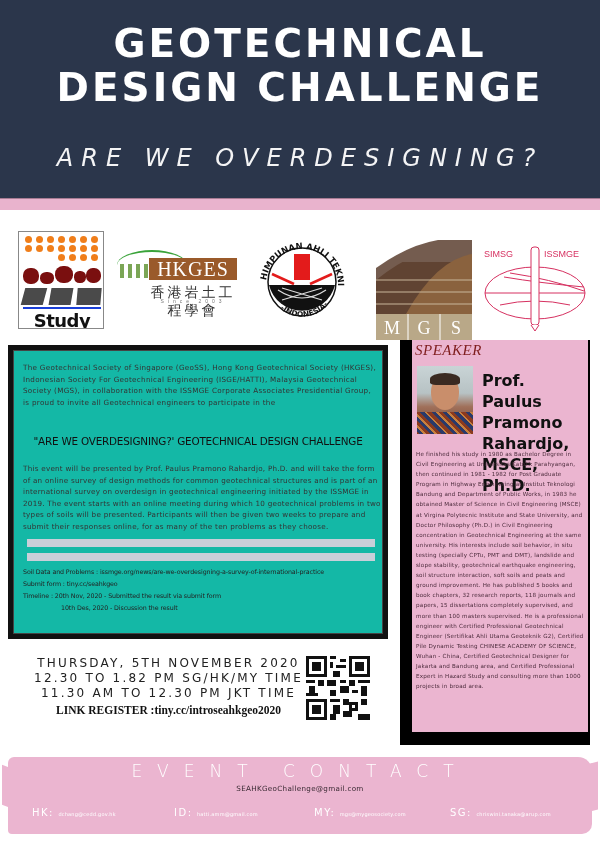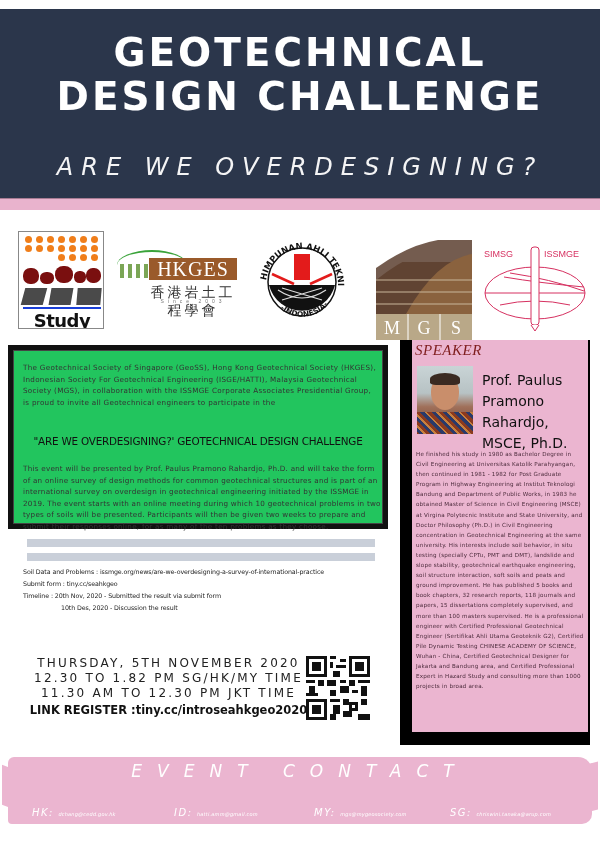--- a/index.html
+++ b/index.html
@@ -1,19 +1,19 @@
 <!DOCTYPE html>
 <html><head>
 <meta charset="utf-8">
 <style>
   * { box-sizing: border-box; margin: 0; padding: 0; }
   html, body { width: 600px; height: 849px; background: #ffffff; overflow: hidden; }
   body { position: relative; font-family: "Liberation Sans", sans-serif; color: #222; }
 
-  .header { position: absolute; left: 0; top: 0; width: 600px; height: 198px; background: #2b364b; text-align: center; margin-top: 9px; }
+  .header { position: absolute; left: 0; top: 0; width: 600px; height: 198px; background: #2b364b; text-align: center; }
   .title { position: absolute; left: 0; width: 600px; color: #fff; font-family: "DejaVu Sans", sans-serif; font-weight: bold; font-size: 39px; letter-spacing: 3px; line-height: 44px; }
   .title.l1 { top: 22px; }
   .title.l2 { top: 66px; }
   .subtitle { position: absolute; top: 144px; left: 0; width: 600px; color: #fff; font-family: "DejaVu Sans", sans-serif; font-style: italic; font-weight: 200; font-size: 24px; letter-spacing: 8px; opacity: .95; }
   .pink-strip { position: absolute; left: 0; top: 198px; width: 600px; height: 12px; background: #e9b3cd; border-top: 1px solid #a87c94; }
 
   .logos { position: absolute; top: 225px; left: 0; width: 600px; height: 110px; }
   .logo { position: absolute; }
   .geoss { left: 18px; top: 6px; width: 86px; height: 98px; border: 1px solid #888; background: #fff; overflow: hidden; }
   .geoss .dots { position: absolute; left: 6px; top: 4px; width: 74px; display: grid; grid-template-columns: repeat(7, 8px); gap: 2px 3px; }
@@ -30,46 +30,46 @@
   .hkges .checks { position: absolute; left: 3px; top: 14px; width: 28px; height: 14px; background:
       repeating-linear-gradient(90deg, #5a8f2c 0 4px, transparent 4px 8px); opacity: .8; }
   .hkges .brand { position: absolute; left: 32px; top: 8px; width: 88px; height: 22px; background: #9a5a2a; color: #fff; font-family: "Liberation Serif", serif; font-size: 20px; line-height: 22px; text-align: center; letter-spacing: 1px; }
   .hkges .cn { position: absolute; left: 30px; top: 34px; width: 92px; text-align: center; font-size: 14px; color: #333; letter-spacing: 3px; }
   .hkges .since { position: absolute; left: 30px; top: 48px; width: 92px; text-align: center; font-size: 5px; color: #777; letter-spacing: 4px; }
 
   .hatti { left: 252px; top: 5px; width: 100px; height: 100px; }
   .mgs { left: 376px; top: 15px; width: 96px; height: 100px; }
   .simsg { left: 480px; top: 18px; width: 110px; height: 90px; }
 
-  .desc-box { position: absolute; left: 8px; top: 345px; width: 380px; height: 184px; background: #22c55e; border: 5px solid #111; box-shadow: inset 0 0 0 1px #444; }
+  .desc-box { position: absolute; left: 8px; top: 345px; width: 380px; height: 294px; background: #14b8a6; border: 5px solid #111; box-shadow: inset 0 0 0 1px #444; }
   .desc-inner { position: absolute; left: 10px; top: 12px; width: 355px; font-family: "DejaVu Sans", sans-serif; font-size: 7.2px; line-height: 11.5px; color: #333; letter-spacing: 0.3px; }
   .challenge-title { position: absolute; left: 0; top: 85px; width: 370px; text-align: center; font-family: "DejaVu Sans", sans-serif; font-size: 10.4px; color: #111; letter-spacing: -0.2px; }
   .desc-p2 { position: absolute; left: 10px; top: 113px; width: 360px; font-family: "DejaVu Sans", sans-serif; font-size: 7.2px; line-height: 11.5px; color: #333; letter-spacing: 0.25px; }
   .gray-bar { position: absolute; left: 14px; width: 348px; height: 8px; background: #c9cfd9; }
   .gray-bar.b1 { top: 189px; }
   .gray-bar.b2 { top: 203px; }
   .links { position: absolute; left: 10px; top: 216px; width: 360px; font-family: "DejaVu Sans", sans-serif; font-size: 6.3px; line-height: 12px; color: #222; letter-spacing: -0.1px; }
   .links .indent { padding-left: 38px; }
 
   .event-info { position: absolute; left: 26px; top: 656px; width: 285px; text-align: center; font-family: "DejaVu Sans", sans-serif; color: #222; }
   .event-info .row { font-size: 12px; line-height: 15px; letter-spacing: 2.2px; }
-  .event-info .reg { font-weight: bold; font-size: 11.5px; line-height: 16px; letter-spacing: 0; color: #111; margin-top: 1px; }
+  .event-info .reg { font-weight: bold; font-size: 11.5px; line-height: 16px; letter-spacing: 0; color: #111; margin-top: 1px; font-family: Liberation Serif, serif; }
   .qr { position: absolute; left: 306px; top: 656px; width: 64px; height: 64px; background: #fff; }
 
   .speaker-card { position: absolute; left: 400px; top: 340px; width: 190px; height: 405px; background: #000; }
   .speaker-inner { position: absolute; left: 12px; top: 0; width: 176px; height: 392px; background: #ebb5d0; }
   .speaker-label { position: absolute; left: 3px; top: 2px; font-family: "Liberation Serif", serif; font-size: 15px; color: #7f1d1d; letter-spacing: 0.5px; font-style: italic; }
   .photo { position: absolute; left: 5px; top: 26px; width: 56px; height: 68px; background: linear-gradient(180deg, #c9d4d6 0%, #b7c2c4 40%, #a0705a 60%, #6b3c2a 100%); overflow: hidden; }
   .photo .face { position: absolute; left: 14px; top: 10px; width: 28px; height: 34px; background: #c98e6b; border-radius: 45% 45% 50% 50%; }
   .photo .hair { position: absolute; left: 13px; top: 7px; width: 30px; height: 12px; background: #3a2a22; border-radius: 50% 50% 20% 20%; }
   .photo .shirt { position: absolute; left: 0; top: 46px; width: 56px; height: 24px; background: repeating-linear-gradient(45deg, #8b3a1f 0 3px, #2a3a6a 3px 6px, #c7803e 6px 8px); }
-  .speaker-name { position: absolute; left: 70px; top: 30px; width: 105px; font-family: "DejaVu Sans", sans-serif; font-weight: normal; font-size: 14px; line-height: 21px; color: #111; }
+  .speaker-name { position: absolute; left: 70px; top: 30px; width: 105px; font-family: "DejaVu Sans", sans-serif; font-weight: bold; font-size: 16px; line-height: 21px; color: #111; }
   .bio { position: absolute; left: 4px; top: 109px; width: 170px; font-family: "DejaVu Sans", sans-serif; font-size: 5.6px; line-height: 10.1px; color: #4a2a3a; letter-spacing: 0.2px; }
 
-  .contact { position: absolute; left: 8px; top: 757px; width: 584px; height: 67px; background: #ebb5d0; border-radius: 6px 14px 10px 4px; font-style: italic; }
+  .contact { position: absolute; left: 8px; top: 757px; width: 584px; height: 77px; background: #ebb5d0; border-radius: 6px 14px 10px 4px; }
   .contact::before { content: ""; position: absolute; left: -6px; top: 10px; width: 12px; height: 40px; background: #ebb5d0; transform: skewY(20deg); }
   .contact::after { content: ""; position: absolute; right: -6px; top: 6px; width: 12px; height: 48px; background: #ebb5d0; transform: skewY(-15deg); }
   .contact-title { position: absolute; left: 0; top: 4px; width: 584px; text-align: center; font-family: "DejaVu Sans", sans-serif; font-weight: 200; font-size: 17px; letter-spacing: 15px; color: #fff; }
   .contact-email { position: absolute; left: 0; top: 27px; width: 584px; text-align: center; font-family: "DejaVu Sans", sans-serif; font-size: 7.2px; color: #3a2a33; letter-spacing: 0.3px; }
   .contact-row { position: absolute; left: 24px; top: 45px; width: 560px; height: 14px; }
   .ci { position: absolute; top: 0; white-space: nowrap; color: #fff; }
   .ci .k { font-family: "DejaVu Sans", sans-serif; font-size: 10px; letter-spacing: 1.5px; }
   .ci .v { font-family: "DejaVu Sans", sans-serif; font-size: 5px; letter-spacing: 0.2px; }
 </style>
 </head>
@@ -260,20 +260,21 @@
       <div>Prof. Paulus</div>
       <div>Pramono Rahardjo,</div>
       <div>MSCE, Ph.D.</div>
     </div>
     <div class="bio">He finished his study in 1980 as Bachelor Degree in Civil Engineering at Universitas Katolik Parahyangan, then continued in 1981 - 1982 for Post Graduate Program in Highway Engineering at Institut Teknologi Bandung and Department of Public Works, in 1983 he obtained Master of Science in Civil Engineering (MSCE) at Virgina Polytecnic Institute and State University, and Doctor Philosophy (Ph.D.) in Civil Engineering concentration in Geotechnical Engineering at the same university. His interests include soil behavior, in situ testing (specially CPTu, PMT and DMT), landslide and slope stability, geotechnical earthquake engineering, soil structure interaction, soft soils and peats and ground improvement. He has published 5 books and book chapters, 32 research reports, 118 journals and papers, 15 dissertations completely supervised, and more than 100 masters supervised. He is a professional engineer with Certified Professional Geotechnical Engineer (Sertifikat Ahli Utama Geoteknik G2), Certified Pile Dynamic Testing CHINESE ACADEMY OF SCIENCE, Wuhan - China, Certified Geotechnical Designer for Jakarta and Bandung area, and Certified Professional Expert in Hazard Study and consulting more than 1000 projects in broad area.</div>
   </div>
 </div>
 
 <div class="contact">
   <div class="contact-title">EVENT CONTACT</div>
+  <div class="contact-email">SEAHKGeoChallenge@gmail.com</div>
   <div class="contact-row">
     <div class="ci" style="left:0">
       <span class="k">HK:</span> <span class="v">dchang@cedd.gov.hk</span>
     </div>
     <div class="ci" style="left:142px">
       <span class="k">ID:</span> <span class="v">hatti.amm@gmail.com</span>
     </div>
     <div class="ci" style="left:282px">
       <span class="k">MY:</span> <span class="v">mgs@mygeosociety.com</span>
     </div>

